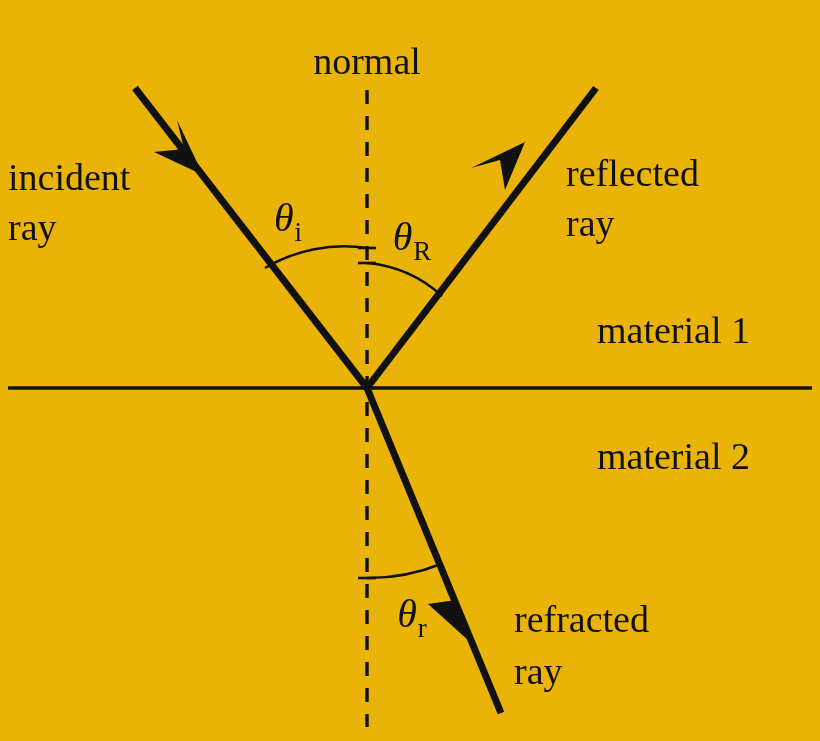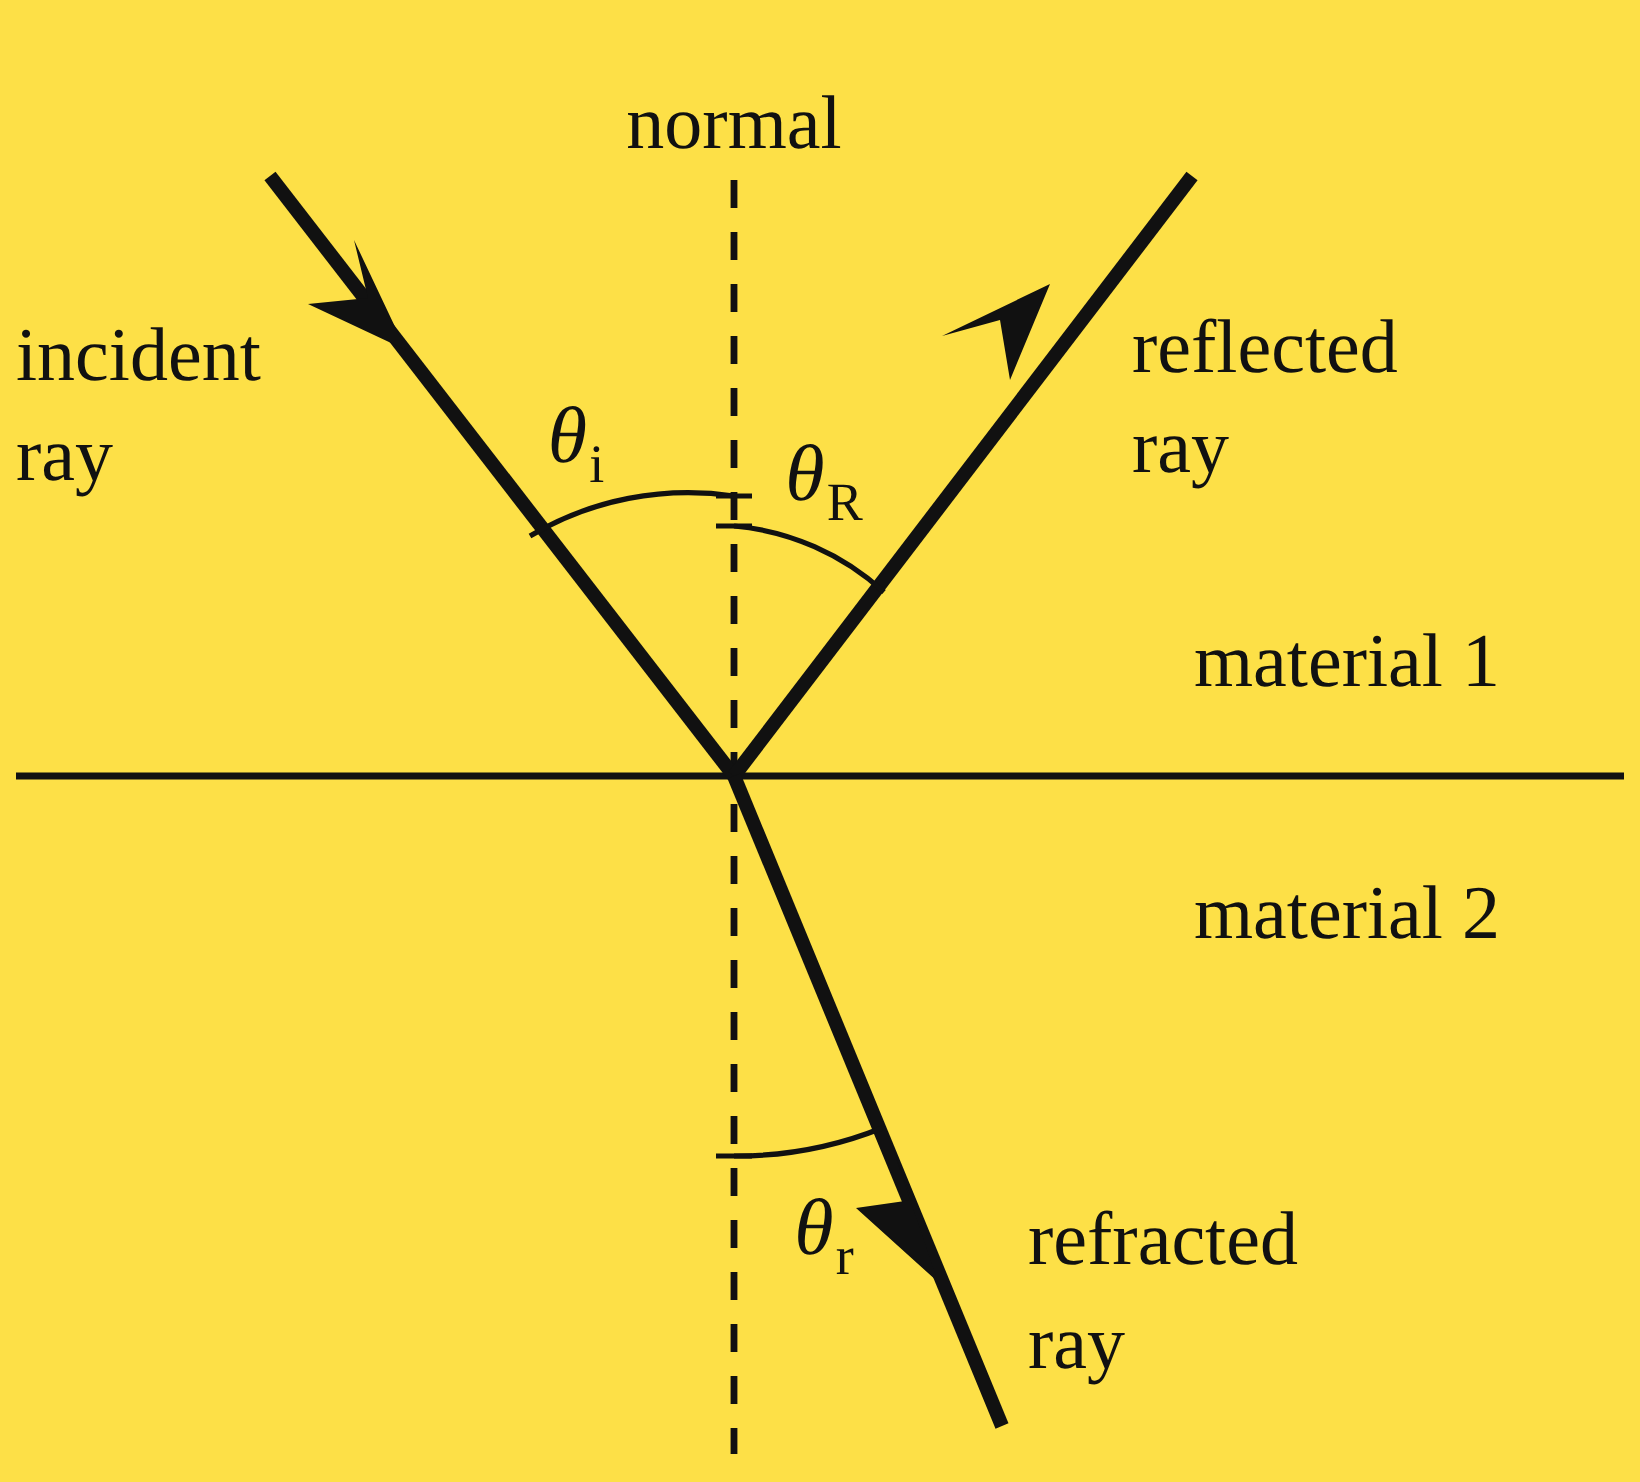--- a/index.html
+++ b/index.html
@@ -10,21 +10,21 @@
   body {
     width: 820px;
     height: 741px;
     overflow: hidden;
     font-family: "Liberation Serif", "DejaVu Serif", serif;
   }
   #diagram-root {
     position: relative;
     width: 820px;
     height: 741px;
-    background: #fde047;
+    background: #eab308;
     text-decoration: underline;
   }
   svg#optics-diagram {
     display: block;
     width: 820px;
     height: 741px;
   }
   .ray-line {
     stroke: #111111;
     stroke-width: 7;

